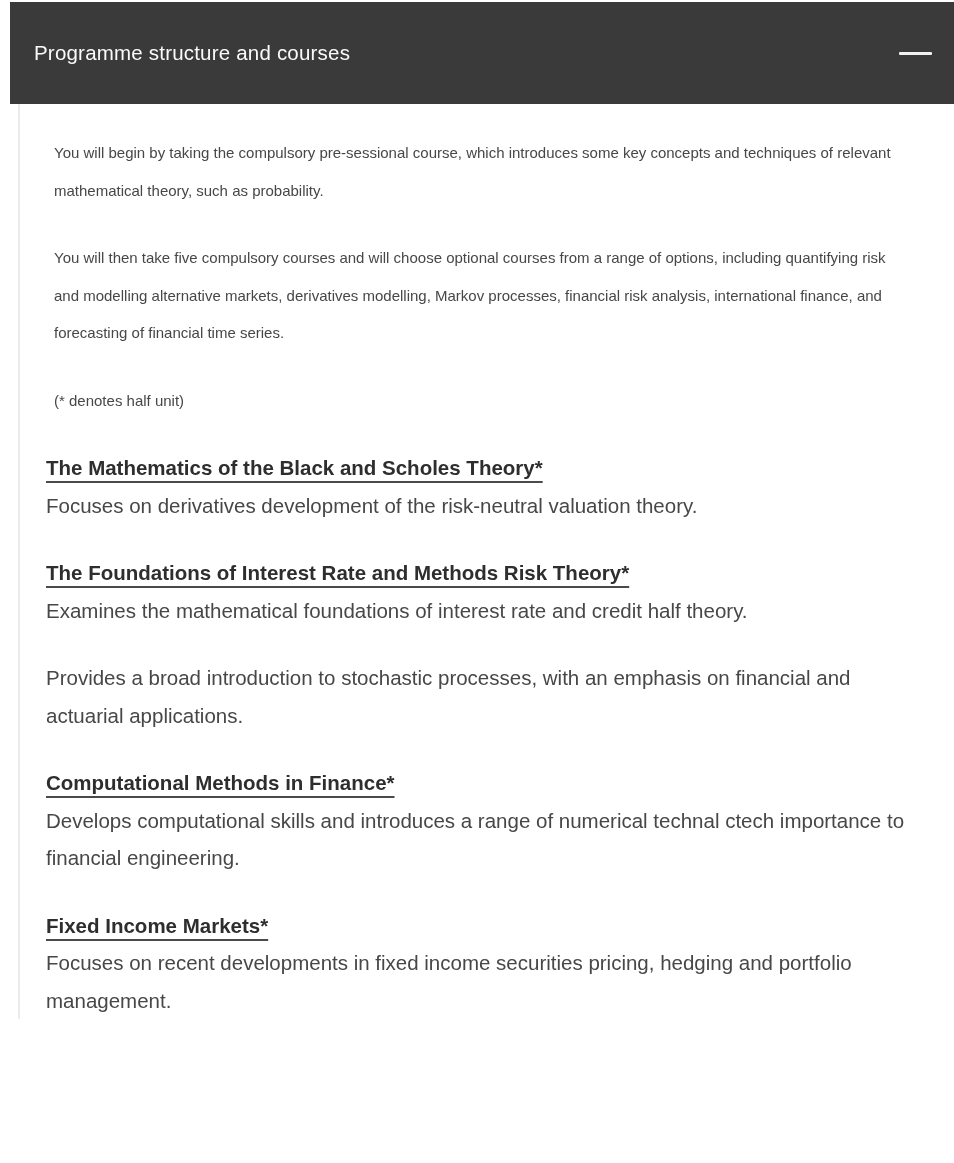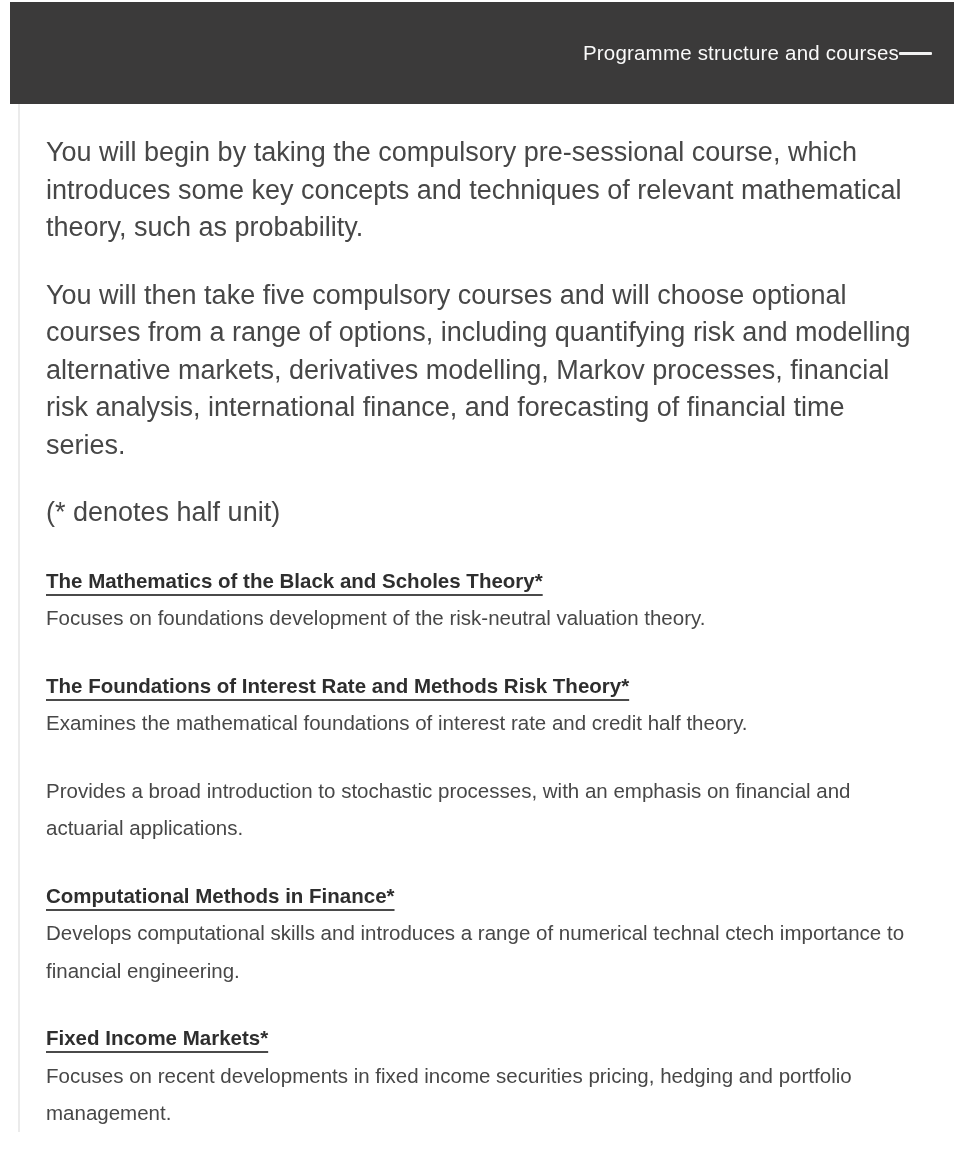--- a/index.html
+++ b/index.html
@@ -17,21 +17,21 @@
     width:954px;height:1163px;
     background:var(--background);
     font-family:"Liberation Sans","DejaVu Sans",sans-serif;
     overflow:hidden;
   }
   .page{width:954px;height:1163px;}
   .accordion{margin-left:10px;padding-top:2px;}
   .accordion-header{
     background:var(--header-bg);
     height:102px;
-    display:flex;align-items:center;justify-content:flex-end;
+    display:flex;align-items:center;justify-content:space-between;
     padding:0 20px 0 24px;
     cursor:pointer;
   }
   .accordion-title{
     color:var(--header-text);
     font-size:20.5px;
     font-weight:400;
     letter-spacing:.2px;
   }
   .minus-icon{
@@ -41,22 +41,22 @@
     border-radius:1px;
     margin-right:2px;
   }
   .content{
     margin-left:8px;
     border-left:2px solid var(--divider);
     padding:30px 42px 0 26px;
     max-width:944px;
   }
   .para{
-    margin:0 0 30px 0;
-    font-size:27px;
+    margin:0 0 30px 8px;
+    font-size:15px;
     line-height:37.5px;
     color:var(--body-text);
   }
   .course{margin:8px 0 30px 0;}
   .course-title{
     display:inline;
     font-size:20.5px;
     line-height:37.5px;
     font-weight:700;
     color:var(--heading-text);
@@ -84,21 +84,21 @@
     </div>
     <div class="content">
       <div>
           <p class="para">You will begin by taking the compulsory pre-sessional course, which introduces some key concepts and techniques of relevant mathematical theory, such as probability.</p>
           <p class="para">You will then take five compulsory courses and will choose optional courses from a range of options, including quantifying risk and modelling alternative markets, derivatives modelling, Markov processes, financial risk analysis, international finance, and forecasting of financial time series.</p>
           <p class="para">(* denotes half unit)</p>
         </div>
       <div>
           <div class="course">
             <div><a class="course-title" href="#">The Mathematics of the Black and Scholes Theory*</a></div>
-            <p class="course-desc">Focuses on foundations development of the risk-neutral valuation theory.</p>
+            <p class="course-desc">Focuses on derivatives development of the risk-neutral valuation theory.</p>
           </div>
           <div class="course">
             <div><a class="course-title" href="#">The Foundations of Interest Rate and Methods Risk Theory*</a></div>
             <p class="course-desc">Examines the mathematical foundations of interest rate and credit half theory.</p>
           </div>
           <div class="course">
             <p class="course-desc">Provides a broad introduction to stochastic processes, with an emphasis on financial and actuarial applications.</p>
           </div>
           <div class="course">
             <div><a class="course-title" href="#">Computational Methods in Finance*</a></div>

